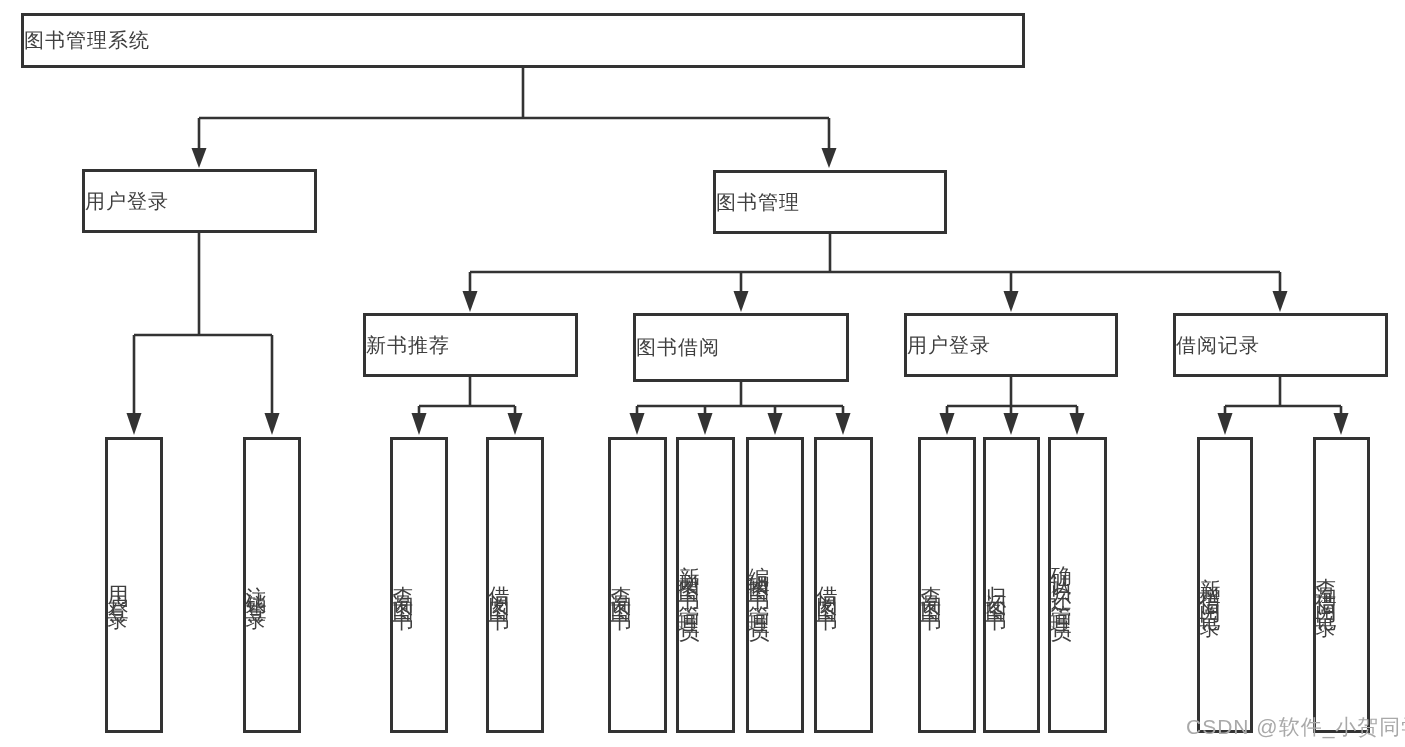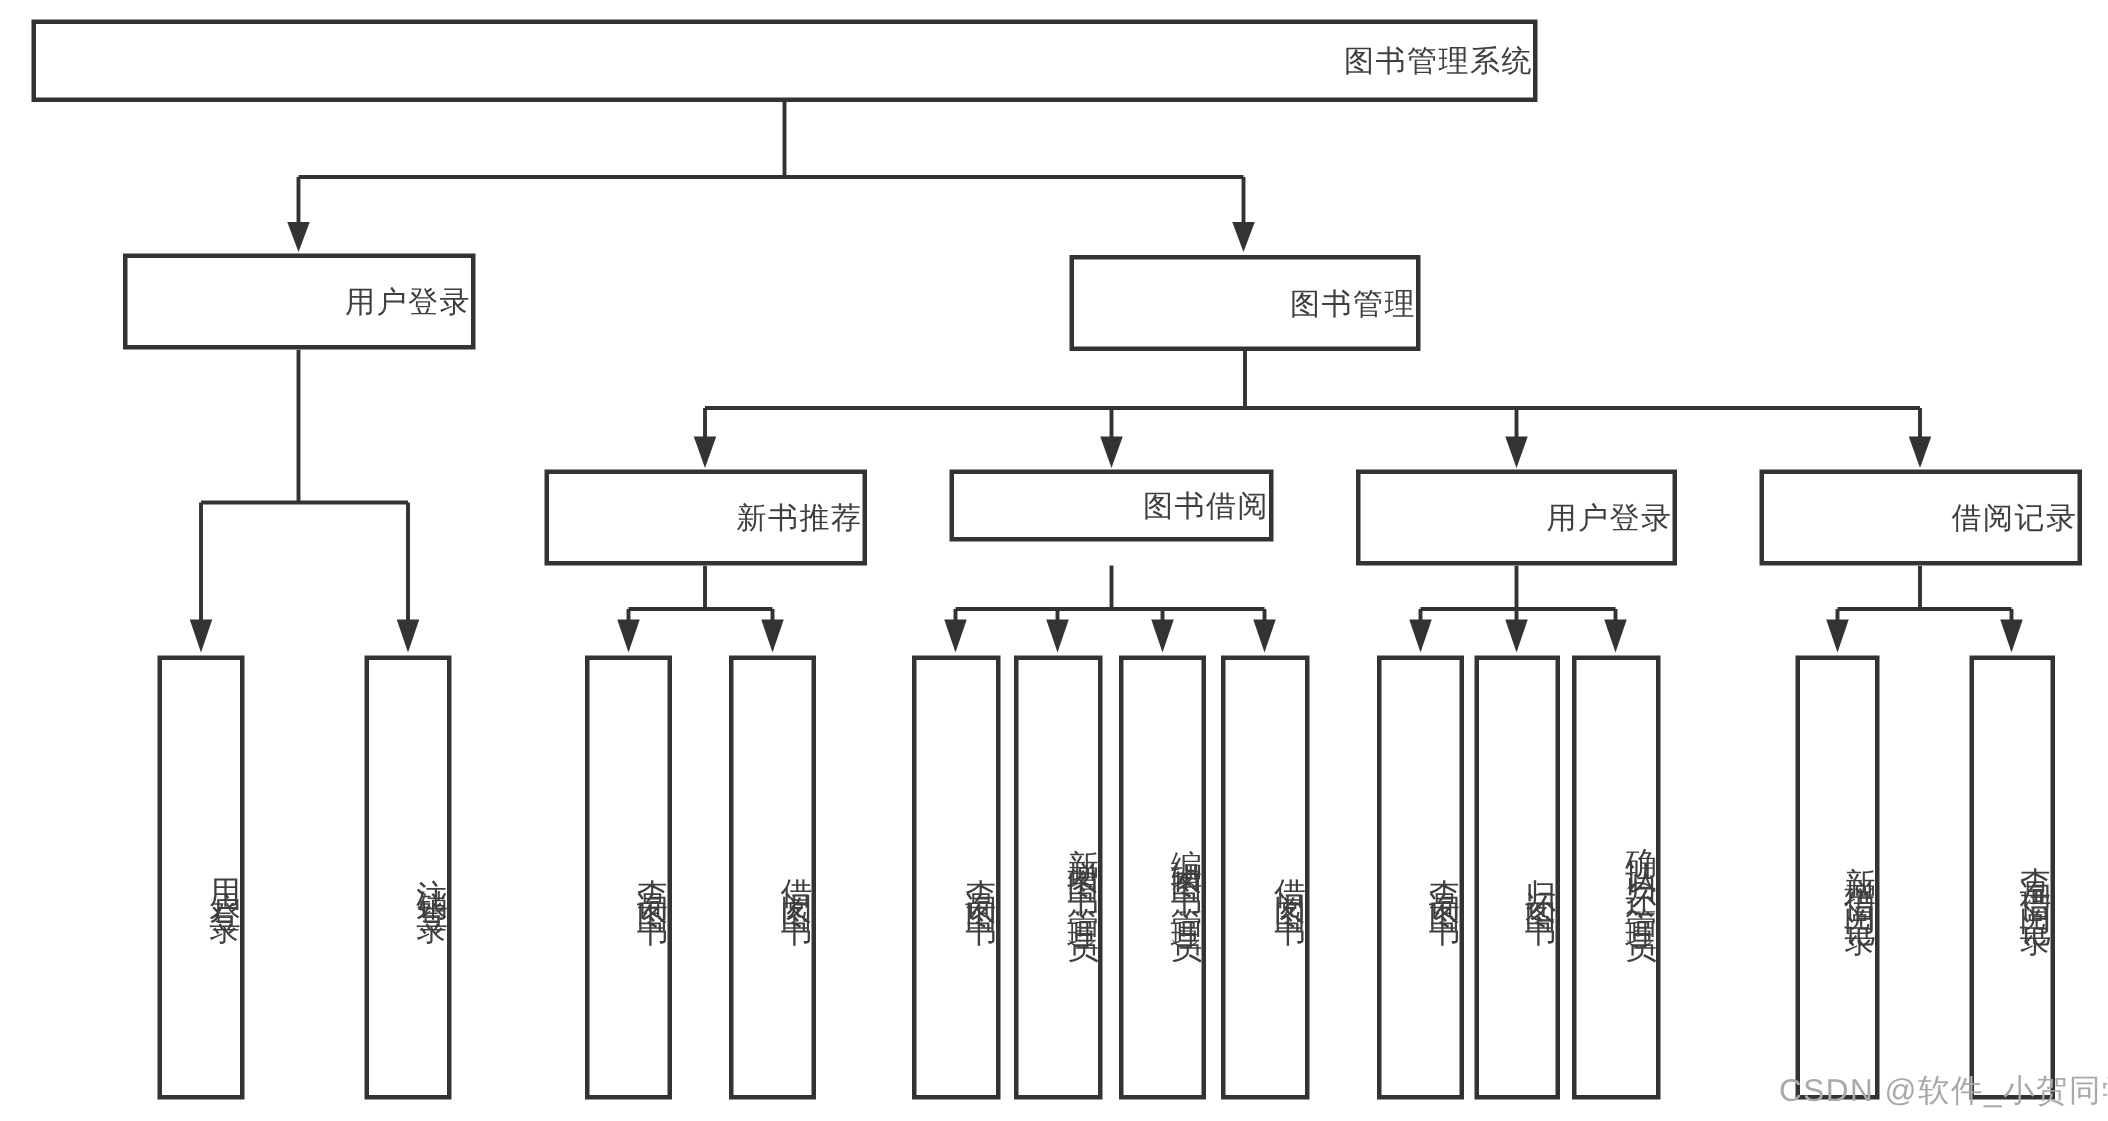--- a/index.html
+++ b/index.html
@@ -3,21 +3,21 @@
 <meta charset="utf-8">
 <style>
   html,body{margin:0;padding:0;background:#ffffff;}
   .canvas{
     position:relative;width:1405px;height:747px;background:#ffffff;overflow:hidden;
     font-family:"Liberation Sans","DejaVu Sans",sans-serif;
   }
   .wires{position:absolute;left:0;top:0;width:1405px;height:747px;z-index:1;}
   .node{
     position:absolute;z-index:2;background:#ffffff;border:3px solid #333333;
-    box-sizing:border-box;display:flex;align-items:center;justify-content:flex-end;
+    box-sizing:border-box;display:flex;align-items:center;justify-content:flex-start;
     color:#3f3f3f;
   }
   .node.h{font-size:20px;letter-spacing:1px;}
   .node.v span{
     writing-mode:vertical-rl;
     font-size:21px;letter-spacing:8px;line-height:1;
     color:#3f3f3f;
   }
   .watermark{
     position:absolute;z-index:5;left:1186px;top:713px;
@@ -114,21 +114,21 @@
   <div class="node h" style="left:82px;top:169px;width:235px;height:64px">
     <span>用户登录</span>
   </div>
   <div class="node h" style="left:713px;top:170px;width:234px;height:64px">
     <span>图书管理</span>
   </div>
 
   <div class="node h" style="left:363px;top:313px;width:215px;height:64px">
     <span>新书推荐</span>
   </div>
-  <div class="node h" style="left:633px;top:313px;width:216px;height:48px">
+  <div class="node h" style="left:633px;top:313px;width:216px;height:69px">
     <span>图书借阅</span>
   </div>
   <div class="node h" style="left:904px;top:313px;width:214px;height:64px">
     <span>用户登录</span>
   </div>
   <div class="node h" style="left:1173px;top:313px;width:215px;height:64px">
     <span>借阅记录</span>
   </div>
 
   <div class="node v" style="left:105px;top:437px;width:58px;height:296px">

